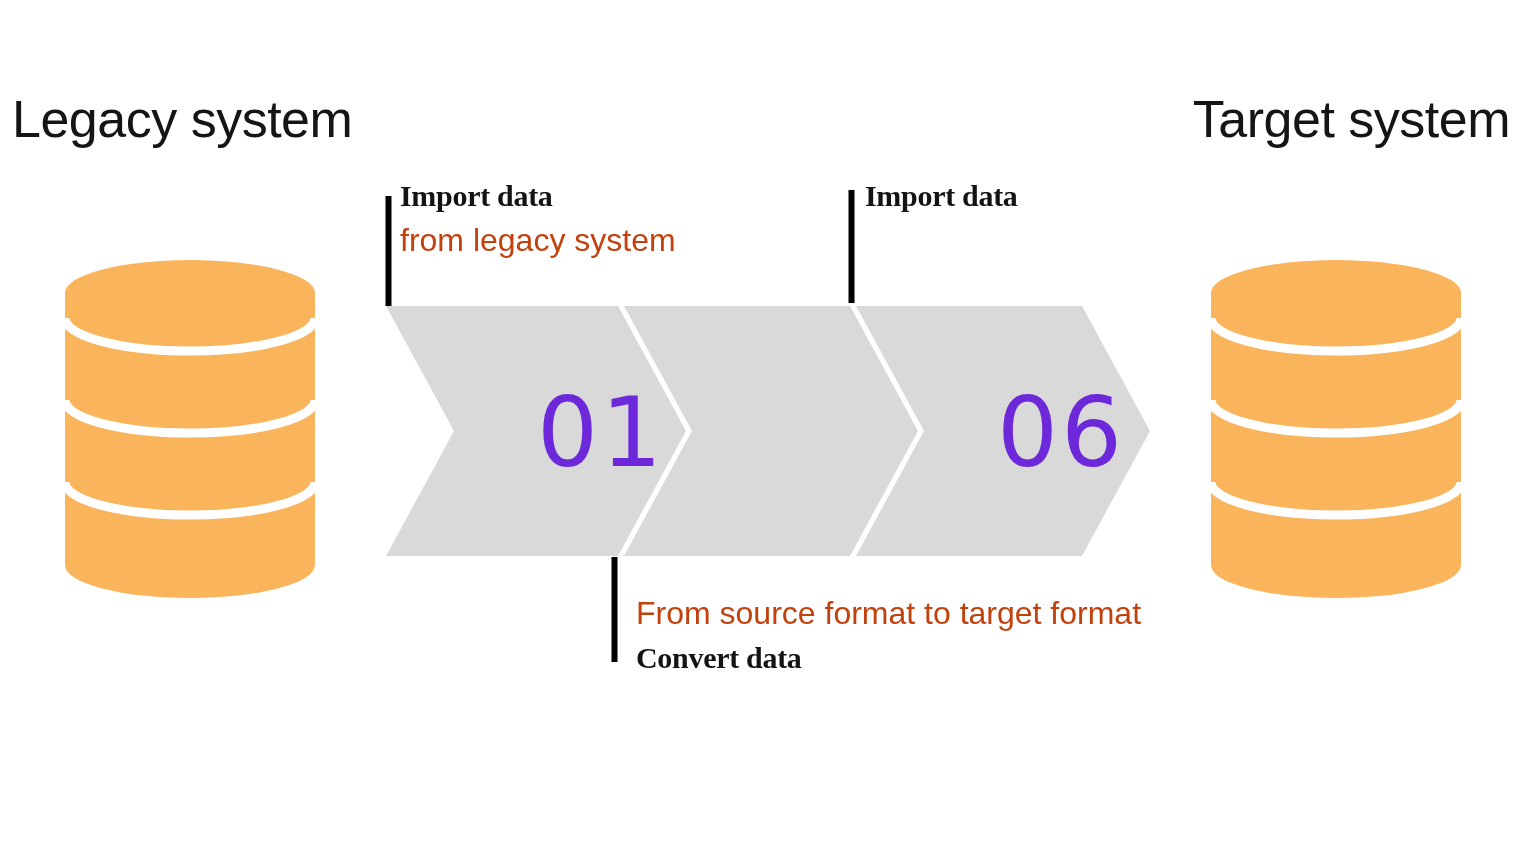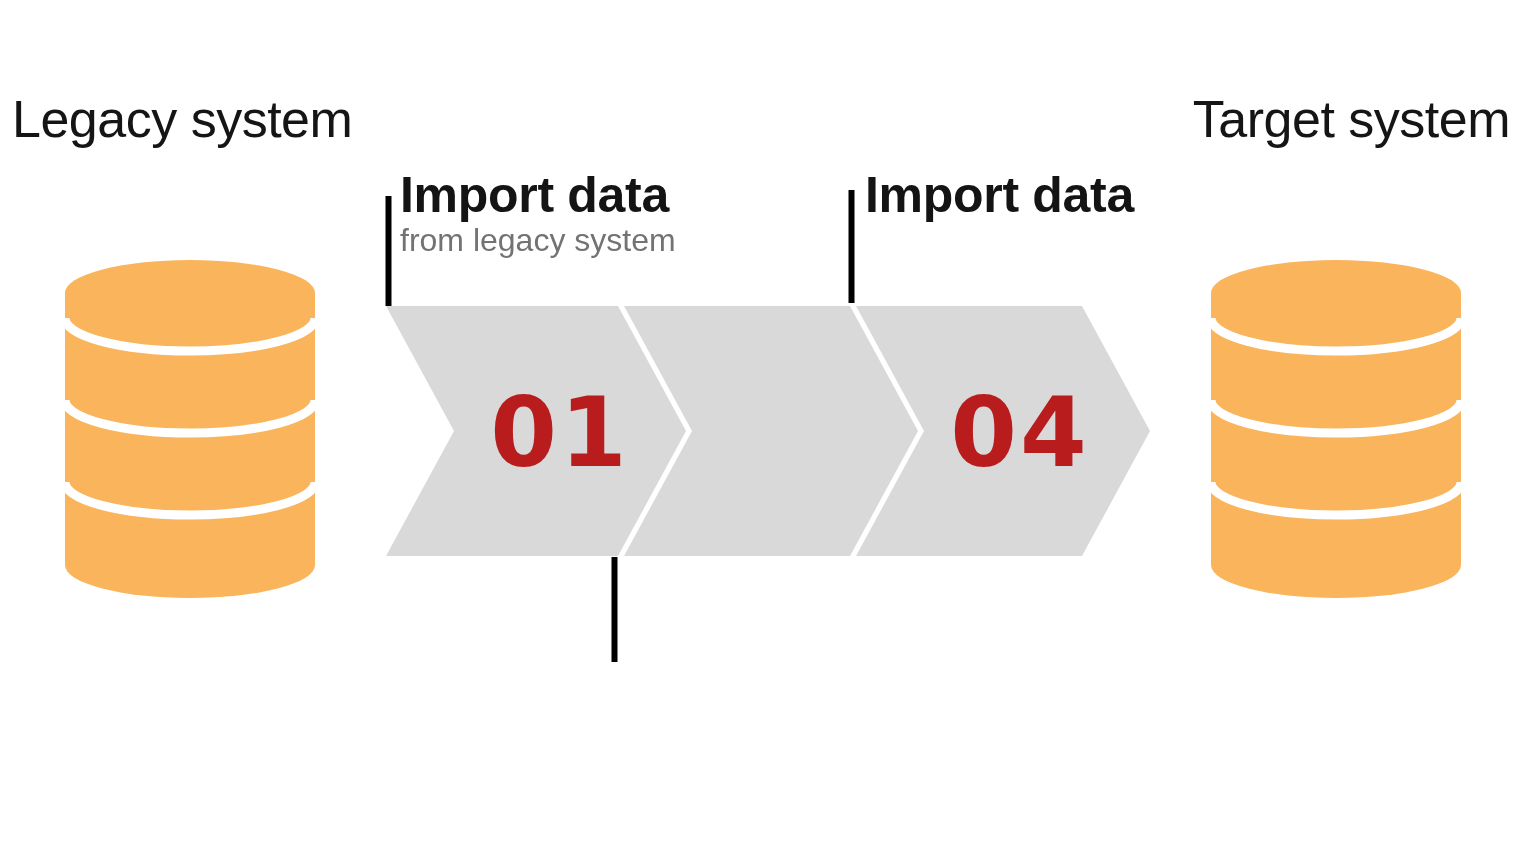--- a/index.html
+++ b/index.html
@@ -3,28 +3,28 @@
 <meta charset="utf-8">
 <style>
   html,body{margin:0;padding:0;background:#ffffff;}
   #page{position:relative;width:1536px;height:742px;background:#ffffff;overflow:hidden;
         font-family:"Liberation Sans","DejaVu Sans",sans-serif;}
   #diagram-svg{position:absolute;left:0;top:0;}
   .headline{position:absolute;font-size:52px;line-height:58px;color:#151515;letter-spacing:-0.5px;white-space:nowrap;}
   #headline-left{left:12px;top:90px;}
   #headline-right{right:26px;top:90px;text-align:left;}
   .annotation{position:absolute;white-space:nowrap;}
-  .annotation .ann-title{font-size:50px;line-height:47px;font-weight:700;color:#141414;letter-spacing:-0.3px;}
-  .annotation .ann-subtitle{font-size:32px;line-height:42px;font-weight:400;color:#737373;}
+  .annotation .ann-title{font-size:30px;line-height:47px;font-weight:700;color:#141414;letter-spacing:-0.3px;font-family:Liberation Serif, serif;}
+  .annotation .ann-subtitle{font-size:32px;line-height:42px;font-weight:400;color:#c2410c;}
   #annotation-step1{left:400px;top:172px;}
   #annotation-step3{left:865px;top:172px;}
   #annotation-step2{left:636px;top:592px;}
   .step-number{position:absolute;transform:translate(-50%,-50%);
-        font-family:"DejaVu Sans",sans-serif;font-weight:700;font-size:96px;
-        color:#b91c1c;letter-spacing:3px;}
+        font-family:"DejaVu Sans",sans-serif;font-weight:400;font-size:96px;
+        color:#6d28d9;letter-spacing:3px;margin-left:41px;}
   #step-number-1{left:560px;top:433px;}
   #step-number-2{left:787px;top:433px;}
   #step-number-3{left:1020px;top:433px;}
 </style>
 </head>
 <body>
 
 <div id="page">
 
   <svg id="diagram-svg" width="1536" height="864" viewBox="0 0 1536 864">
@@ -53,25 +53,29 @@
       <path d="M1211,318 A125,33 0 0 0 1461,318" fill="none" stroke="#ffffff" stroke-width="9"></path>
       <path d="M1211,400 A125,33 0 0 0 1461,400" fill="none" stroke="#ffffff" stroke-width="9"></path>
       <path d="M1211,482 A125,33 0 0 0 1461,482" fill="none" stroke="#ffffff" stroke-width="9"></path>
     </g>
   </svg>
 
   <div id="headline-left" class="headline">Legacy system</div>
   <div id="headline-right" class="headline">Target system</div>
 
   <div id="step-number-1" class="step-number">01</div>
-  <div id="step-number-3" class="step-number">04</div>
+  <div id="step-number-3" class="step-number">06</div>
 
   <div id="annotation-step1" class="annotation">
     <div class="ann-title">Import data</div>
     <div class="ann-subtitle">from legacy system</div>
   </div>
 
   <div id="annotation-step3" class="annotation">
     <div class="ann-title">Import data</div>
   </div>
 
+  <div id="annotation-step2" class="annotation">
+    <div class="ann-subtitle">From source format to target format</div>
+    <div class="ann-title">Convert data</div>
+  </div>
 
 </div>
 
 </body></html>

